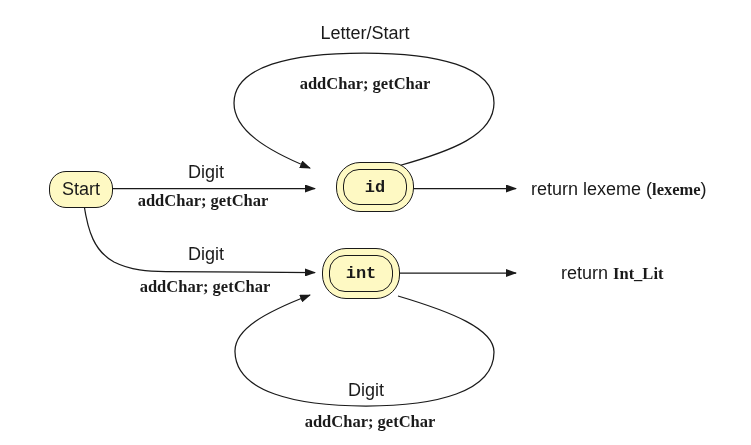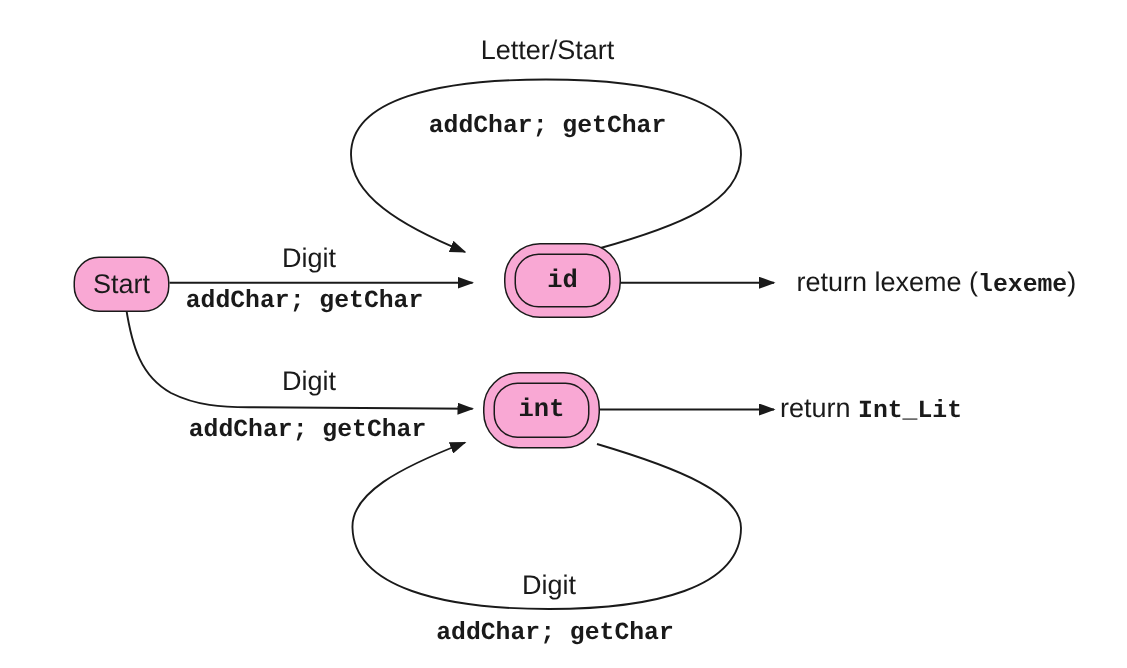--- a/index.html
+++ b/index.html
@@ -4,31 +4,31 @@
 <style>
   html,body{margin:0;padding:0;background:#ffffff;}
   .canvas{
     position:relative;width:751px;height:445px;background:#ffffff;
     overflow:hidden;font-family:"Liberation Sans",sans-serif;color:#1a1a1a;
   }
   .canvas svg{position:absolute;left:0;top:0;}
   .edge{fill:none;stroke:#1a1a1a;stroke-width:1.25;}
   .node{
     position:absolute;box-sizing:border-box;border:1.4px solid #1a1a1a;
-    background:#f9a8d4;display:flex;align-items:center;justify-content:center;
+    background:#fef9c3;display:flex;align-items:center;justify-content:center;
   }
   .node-inner{
     position:absolute;box-sizing:border-box;border:1.4px solid #1a1a1a;
     left:6px;top:6px;right:6px;bottom:6px;display:flex;align-items:center;justify-content:center;
   }
   .lbl{position:absolute;white-space:nowrap;line-height:1;}
   .center{transform:translate(-50%,-50%);}
   .vcenter{transform:translateY(-50%);}
   .sans{font-family:"Liberation Sans",sans-serif;font-size:18px;}
-  .mono{font-family:Liberation Mono, monospace;font-size:16.5px;font-weight:600;text-align:right;}
+  .mono{font-family:Liberation Serif, serif;font-size:16.5px;font-weight:600;text-align:right;}
   .statelbl-mono{font-family:"Liberation Mono",monospace;font-size:17px;font-weight:600;}
   .ret .mono{font-size:16.5px;margin-top:14px;}
 </style>
 </head>
 <body>
 
 <div class="canvas">
 
   <svg width="751" height="445" viewBox="0 0 751 445">
     <defs>
@@ -73,15 +73,15 @@
   <div class="lbl mono center" style="left:205px;top:287px;">addChar; getChar</div>
 
   <div class="lbl sans center" style="left:365px;top:33px;">Letter/Start</div>
   <div class="lbl mono center" style="left:365px;top:84px;">addChar; getChar</div>
 
   <div class="lbl sans center" style="left:366px;top:390px;">Digit</div>
   <div class="lbl mono center" style="left:370px;top:422px;">addChar; getChar</div>
 
   <div class="lbl sans vcenter ret" style="left:531px;top:189px;"><span>return lexeme (</span><span class="mono">lexeme</span><span>)</span></div>
 
-  <div class="lbl sans vcenter ret" style="left:520px;top:273px;"><span>return </span><span class="mono">Int_Lit</span><span></span></div>
+  <div class="lbl sans vcenter ret" style="left:561px;top:273px;"><span>return </span><span class="mono">Int_Lit</span><span></span></div>
 
 </div>
 
 </body></html>

